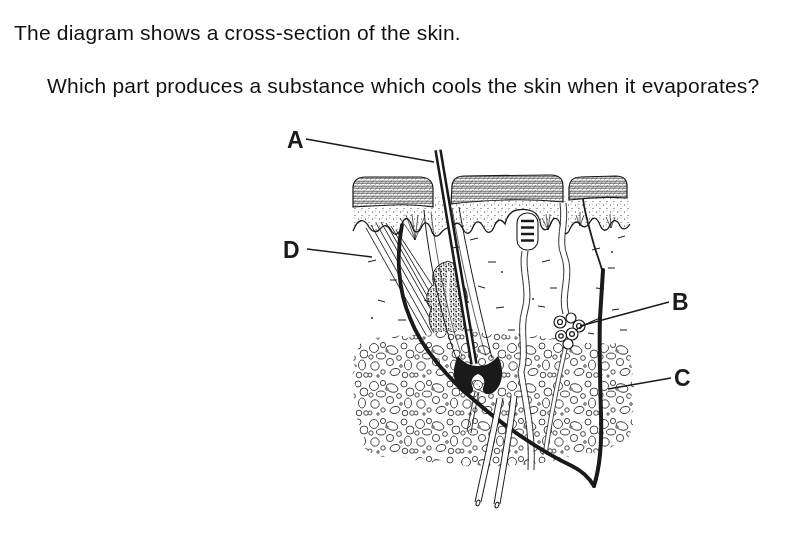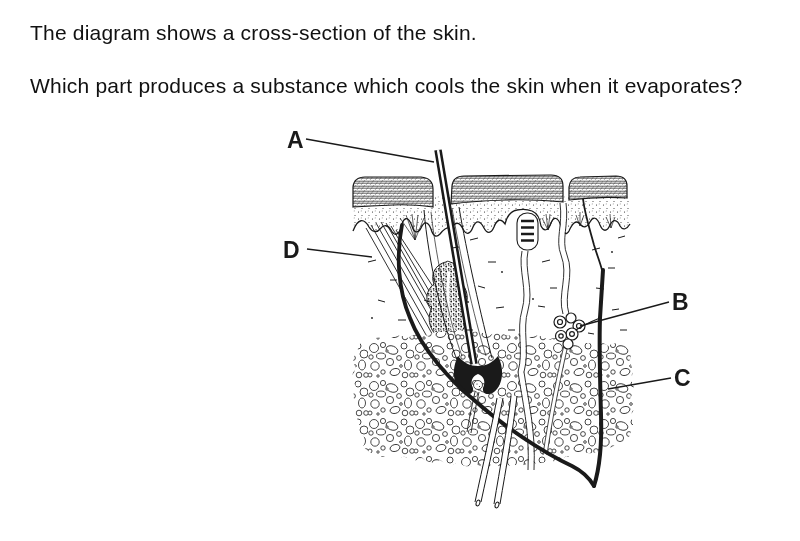--- a/index.html
+++ b/index.html
@@ -1,19 +1,19 @@
 <!DOCTYPE html>
 <html><head>
 <meta charset="utf-8">
 <style>
   html,body{margin:0;padding:0;width:800px;height:541px;background:#ffffff;overflow:hidden;}
   body{font-family:"Liberation Sans",sans-serif;color:#111;position:relative;}
-  .question-line{position:absolute;left:30px;font-size:21px;letter-spacing:0.2px;white-space:nowrap;}
+  .question-line{position:absolute;left:14px;font-size:21px;letter-spacing:0.2px;white-space:nowrap;}
   #q-line-1{top:21px;}
-  #q-line-2{top:74px;}
+  #q-line-2{top:74px;margin-left:33px;}
   svg.diagram{position:absolute;left:0;top:0;}
   svg text.part-label{font-family:"Liberation Sans",sans-serif;font-weight:bold;font-size:23px;fill:#1a1a1a;}
 </style>
 </head>
 <body>
 
 <div class="question-line" id="q-line-1">The diagram shows a cross-section of the skin.</div>
 <div class="question-line" id="q-line-2">Which part produces a substance which cools the skin when it evaporates?</div>
 
 <svg class="diagram" width="800" height="541" viewBox="0 0 800 541">

